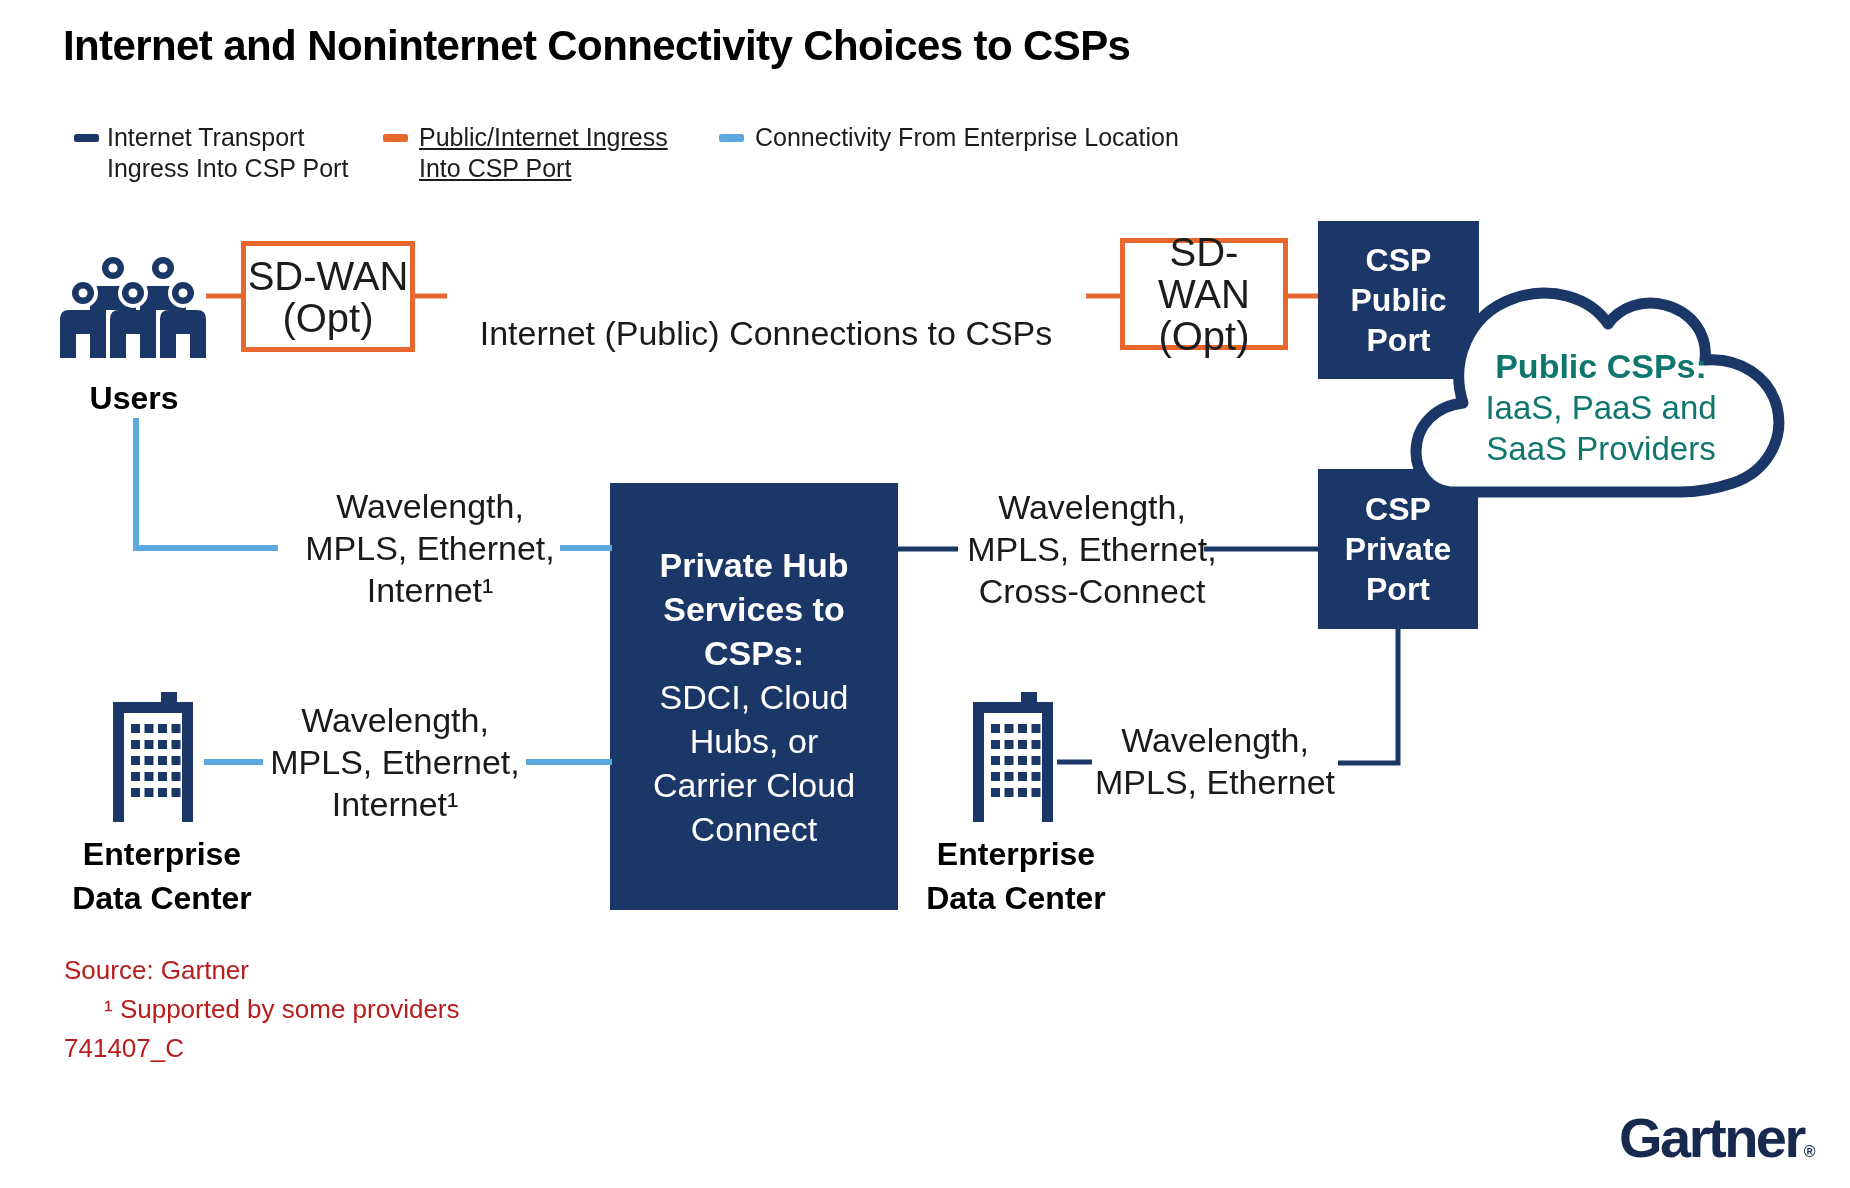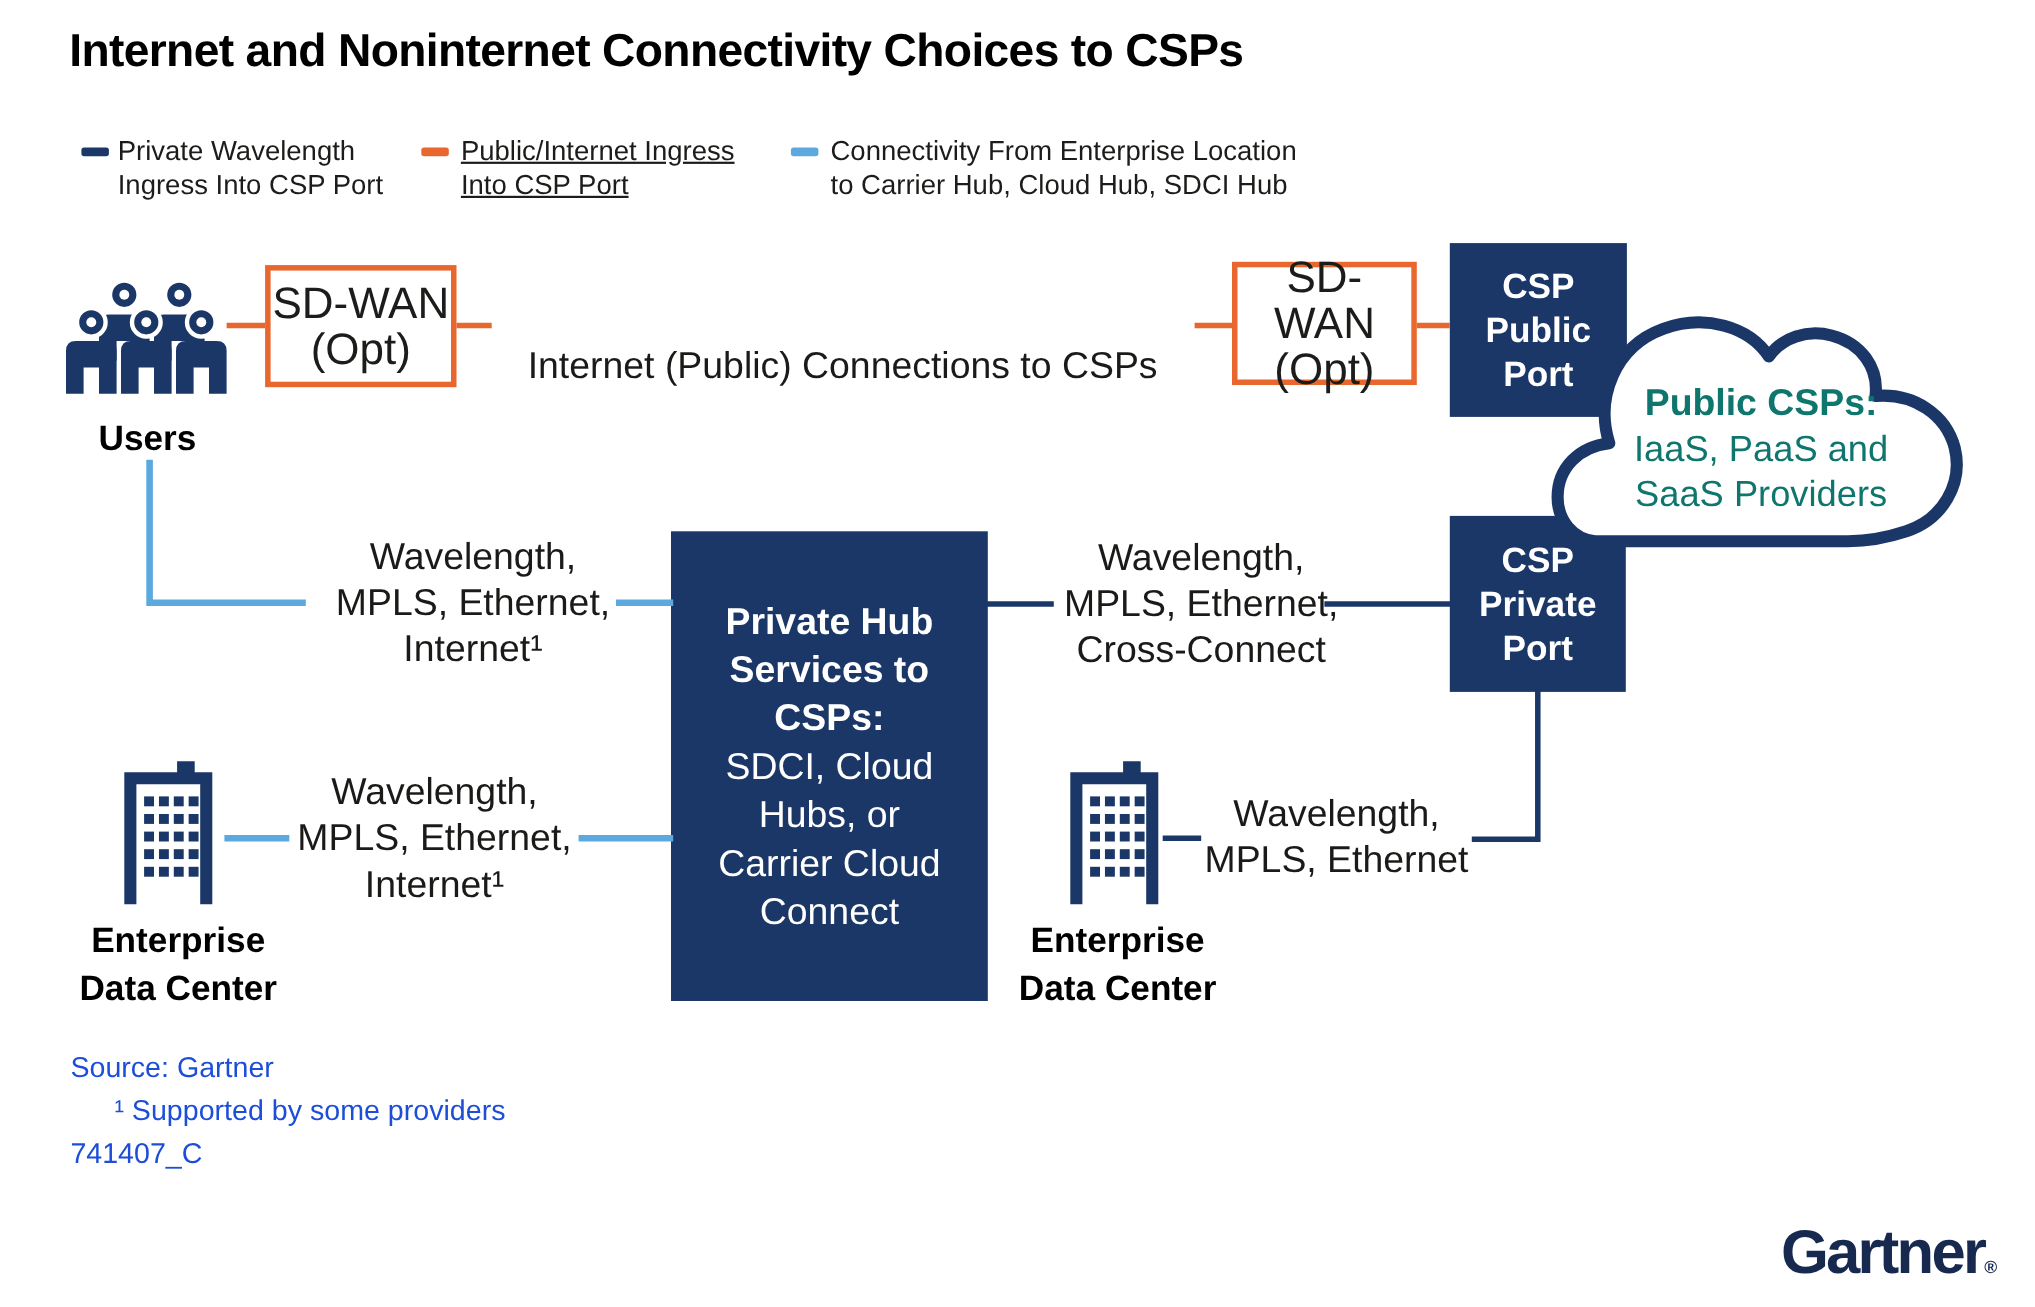--- a/index.html
+++ b/index.html
@@ -36,47 +36,46 @@
   }
   .hub-box .b{font-weight:bold;}
   .overlay{left:0;top:0;z-index:2;pointer-events:none;}
   .toplayer{z-index:3;}
   .cloud-text{transform:translateX(-50%);text-align:center;white-space:nowrap;color:#0f766e;}
   .cloud-text .ct1{font-size:34px;font-weight:bold;line-height:41px;}
   .cloud-text .ct2{font-size:33px;line-height:41px;}
   .node-label{transform:translateX(-50%);text-align:center;font-size:32px;
     font-weight:bold;line-height:44px;color:#000;white-space:nowrap;}
   .users-label{line-height:38px;}
-  .footer-line{font-size:26px;color:#1d4ed8;white-space:nowrap;}
+  .footer-line{font-size:26px;color:#b91c1c;white-space:nowrap;}
   .logo{font-size:56px;font-weight:bold;letter-spacing:-2.5px;color:#17294F;white-space:nowrap;}
   .logo .reg{font-size:16px;letter-spacing:0;vertical-align:baseline;}
 </style>
 </head>
 <body>
 
 <div class="canvas">
 
   <div class="abs title">Internet and Noninternet Connectivity Choices to CSPs</div>
 
   <div class="abs legend-dash" style="left: 74px; top: 134px; background-color: rgb(27, 55, 103);"></div>
   <div class="abs legend-text" style="left:107px;top:122px;">
-    <div>Private Wavelength</div>
+    <div>Internet Transport</div>
     <div>Ingress Into CSP Port</div>
   </div>
 
   <div class="abs legend-dash" style="left: 383px; top: 134px; background-color: rgb(232, 103, 47);"></div>
   <div class="abs legend-text" style="left:419px;top:122px;text-decoration:underline;">
     <div>Public/Internet Ingress</div>
     <div>Into CSP Port</div>
   </div>
 
   <div class="abs legend-dash" style="left: 719px; top: 134px; background-color: rgb(91, 169, 222);"></div>
   <div class="abs legend-text" style="left:755px;top:122px;">
     <div>Connectivity From Enterprise Location</div>
-    <div>to Carrier Hub, Cloud Hub, SDCI Hub</div>
   </div>
 
   <div class="abs sdwan-box" style="left:241px;top:241px;width:174px;height:111px;">
     <div>SD-WAN</div>
     <div>(Opt)</div>
   </div>
   <div class="abs sdwan-box" style="left:1120px;top:238px;width:168px;height:112px;">
     <div>SD-WAN</div>
     <div>(Opt)</div>
   </div>

